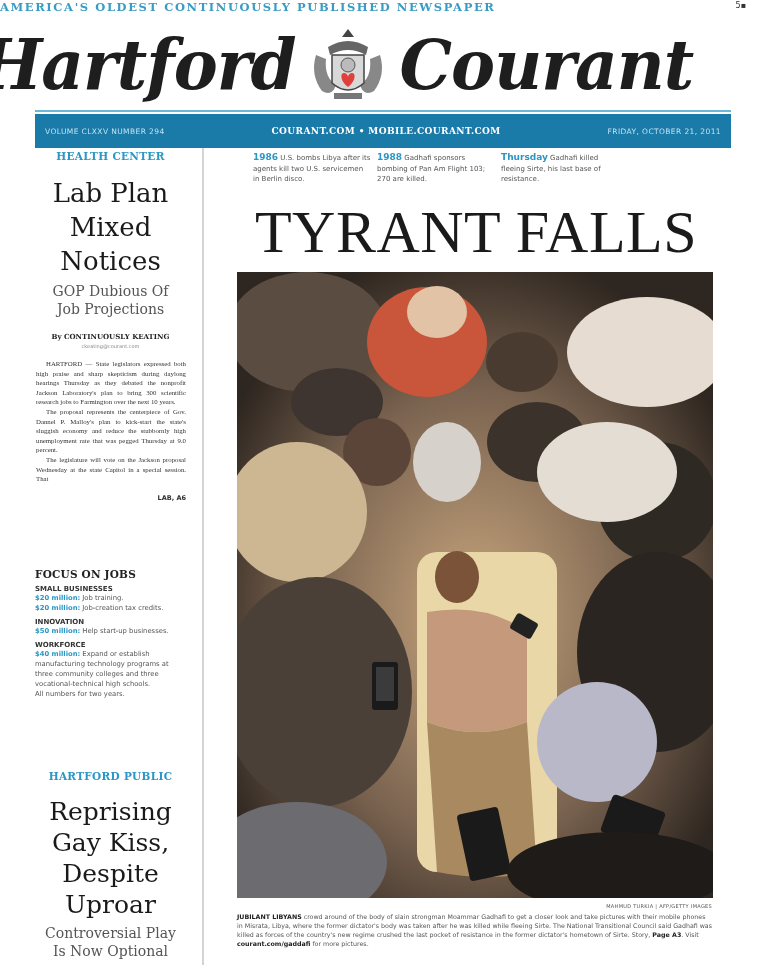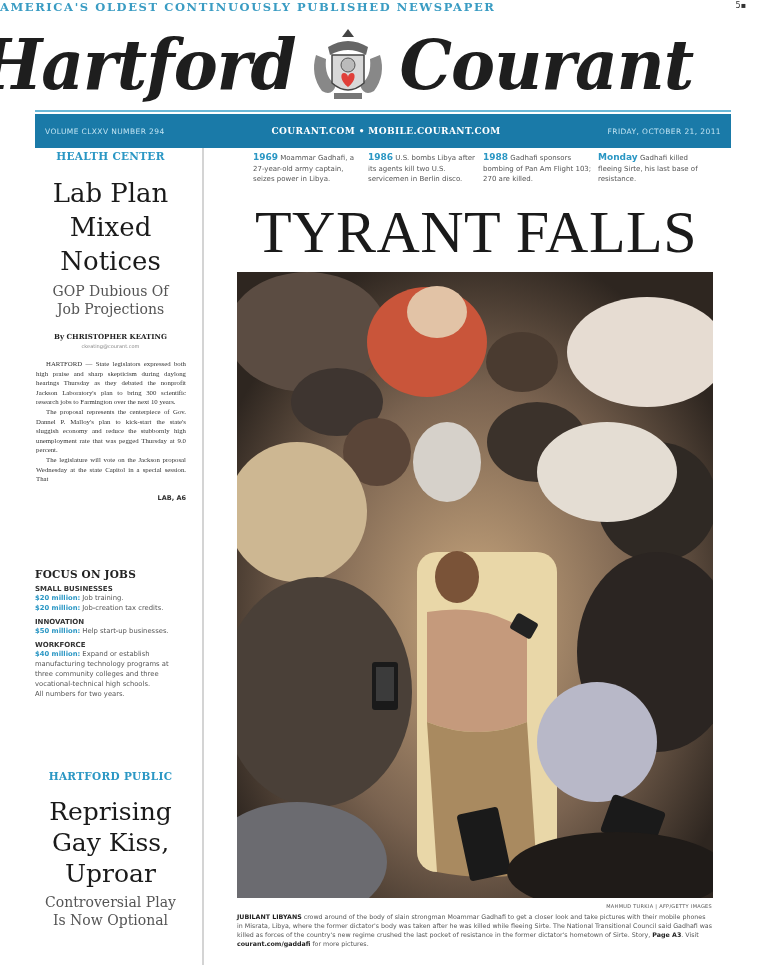--- a/index.html
+++ b/index.html
@@ -115,21 +115,21 @@
   <div class="kicker">HEALTH CENTER</div>
   <div class="hed">
     <div>Lab Plan</div>
     <div>Mixed</div>
     <div>Notices</div>
   </div>
   <div class="dek">
     <div>GOP Dubious Of</div>
     <div>Job Projections</div>
   </div>
-  <div class="byline">By CHRISTOPHER KEATING</div>
+  <div class="byline">By CONTINUOUSLY KEATING</div>
   <div class="email">ckeating@courant.com</div>
   <div class="body-text">
     <p>HARTFORD — State legislators expressed both high praise and sharp skepticism during daylong hearings Thursday as they debated the nonprofit Jackson Laboratory's plan to bring 300 scientific research jobs to Farmington over the next 10 years.</p>
     <p>The proposal represents the centerpiece of Gov. Dannel P. Malloy's plan to kick-start the state's sluggish economy and reduce the stubbornly high unemployment rate that was pegged Thursday at 9.0 percent.</p>
     <p>The legislature will vote on the Jackson proposal Wednesday at the state Capitol in a special session. That</p>
   </div>
   <div class="jump">LAB, A6</div>
 </div>
 
 <div class="focus">
@@ -145,33 +145,33 @@
   <div class="focus-sub">WORKFORCE</div>
   <div class="focus-item"><span class="amt">$40 million:</span><span> Expand or establish manufacturing technology programs at three community colleges and three vocational-technical high schools.</span></div>
   <div class="focus-note">All numbers for two years.</div>
 </div>
 
 <div class="left-bottom">
   <div class="kicker">HARTFORD PUBLIC</div>
   <div class="hed">
     <div>Reprising</div>
     <div>Gay Kiss,</div>
+    <div>Despite</div>
     <div>Uproar</div>
   </div>
   <div class="dek">
     <div>Controversial Play</div>
     <div>Is Now Optional</div>
   </div>
 </div>
 
 <div class="timeline">
-  <div class="tl-item"><span class="yr">1969</span><span> Moammar Gadhafi, a 27-year-old army captain, seizes power in Libya.</span></div>
   <div class="tl-item"><span class="yr">1986</span><span> U.S. bombs Libya after its agents kill two U.S. servicemen in Berlin disco.</span></div>
   <div class="tl-item"><span class="yr">1988</span><span> Gadhafi sponsors bombing of Pan Am Flight 103; 270 are killed.</span></div>
-  <div class="tl-item"><span class="yr">Monday</span><span> Gadhafi killed fleeing Sirte, his last base of resistance.</span></div>
+  <div class="tl-item"><span class="yr">Thursday</span><span> Gadhafi killed fleeing Sirte, his last base of resistance.</span></div>
 </div>
 
 <div class="mainhed">TYRANT FALLS</div>
 
 <div class="photo" aria-label="Crowd gathered around a body, many holding mobile phones">
   <svg width="476" height="626" viewBox="0 0 476 626">
     <defs>
       <radialGradient id="g1" cx="50%" cy="55%" r="60%">
         <stop offset="0%" stop-color="#c9a77e"></stop>
         <stop offset="60%" stop-color="#7a6350"></stop>

